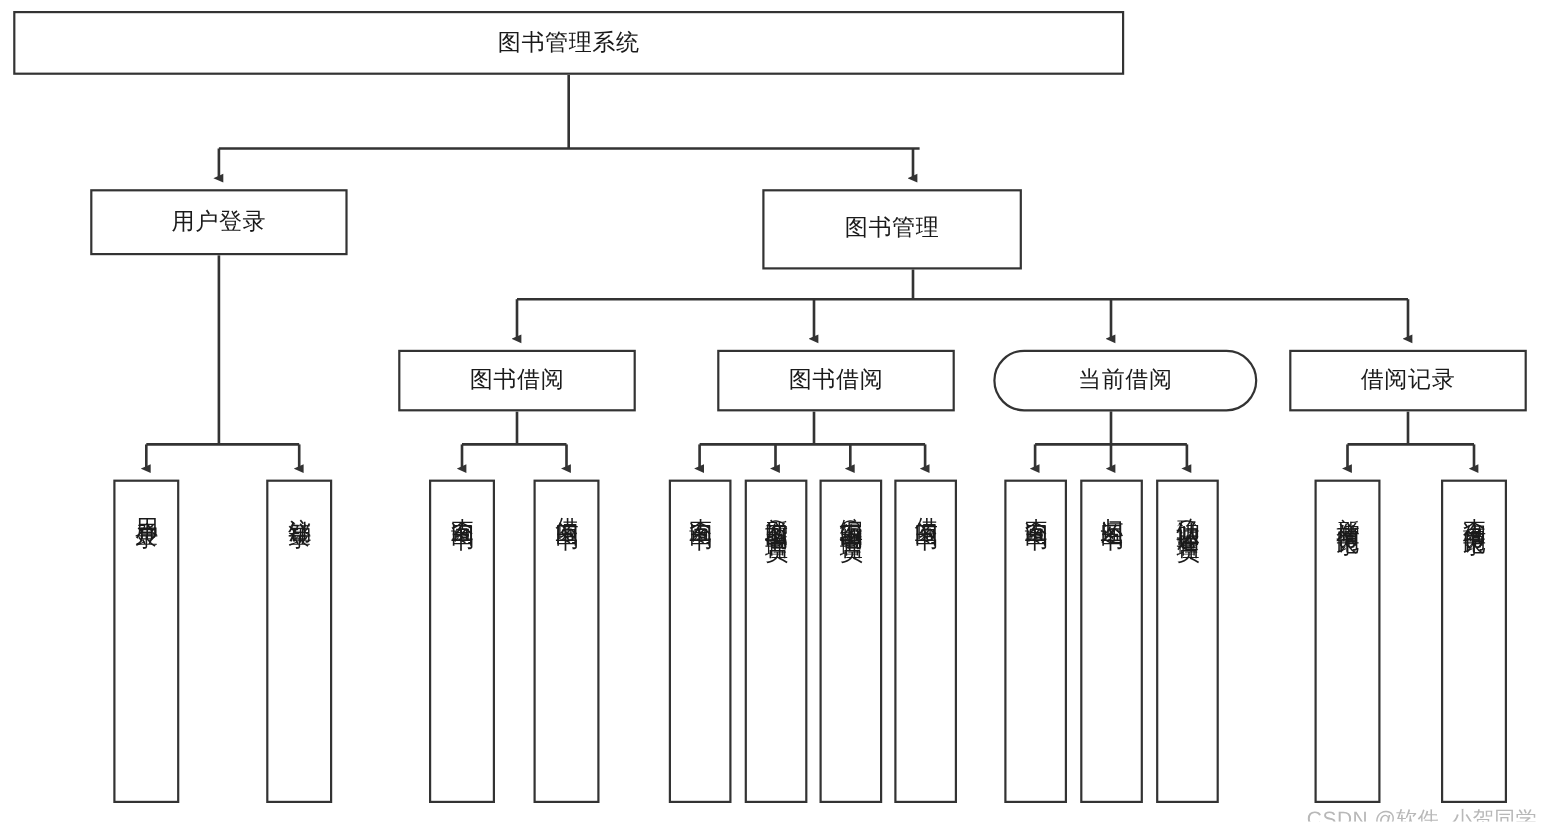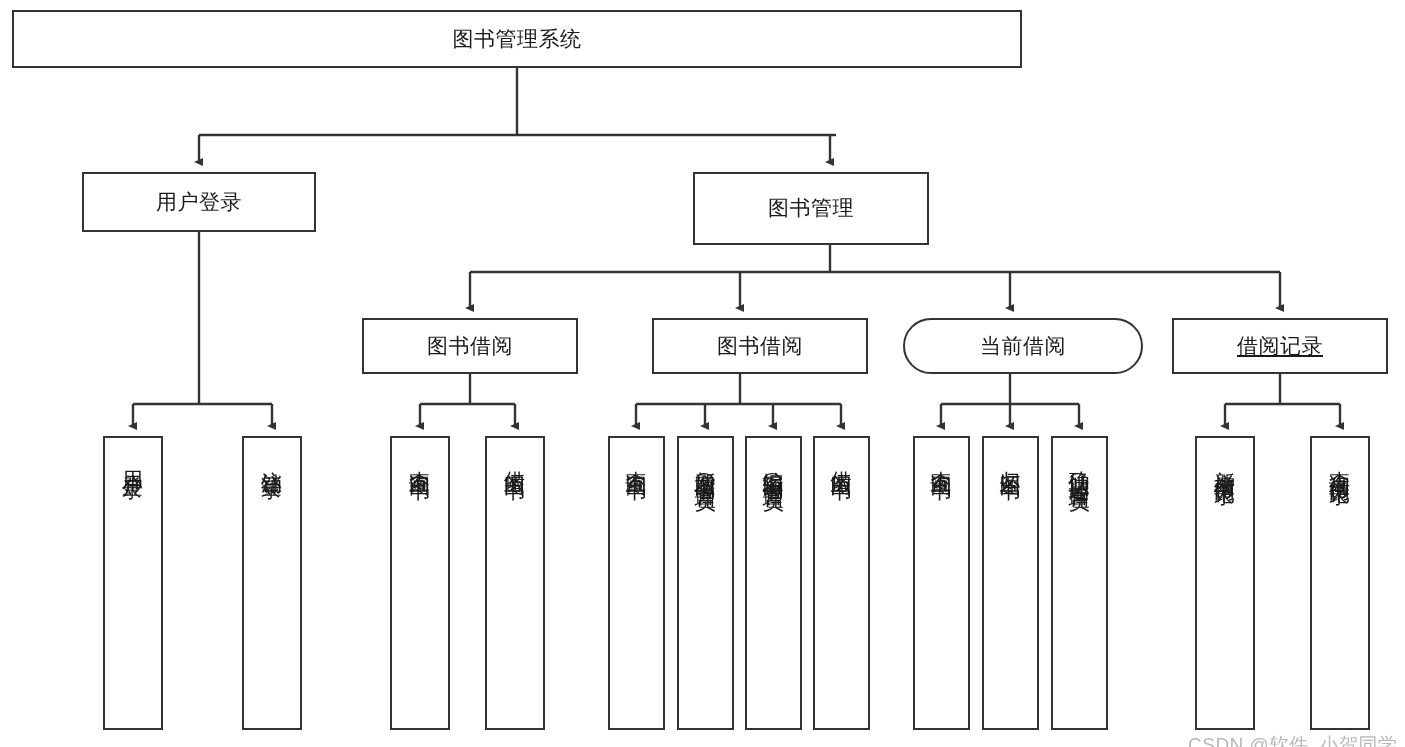--- a/index.html
+++ b/index.html
@@ -128,21 +128,21 @@
 
   <div class="node" style="left: 362px; top: 318px; width: 216px; height: 56px;">
     <span class="label">图书借阅</span>
   </div>
   <div class="node" style="left: 652px; top: 318px; width: 216px; height: 56px;">
     <span class="label">图书借阅</span>
   </div>
   <div class="node" style="left: 903px; top: 318px; width: 240px; height: 56px; border-radius: 28px;">
     <span class="label">当前借阅</span>
   </div>
-  <div class="node" style="left: 1172px; top: 318px; width: 216px; height: 56px; text-decoration: underline;">
+  <div class="node" style="left: 1172px; top: 318px; width: 216px; height: 56px;">
     <span class="label">借阅记录</span>
   </div>
 
   <div class="node leaf" style="left: 103px; top: 436px; width: 60px; height: 294px;">
     <span class="label">用户登录</span>
   </div>
   <div class="node leaf" style="left: 242px; top: 436px; width: 60px; height: 294px;">
     <span class="label">注销登录</span>
   </div>
   <div class="node leaf" style="left: 390px; top: 436px; width: 60px; height: 294px;">

